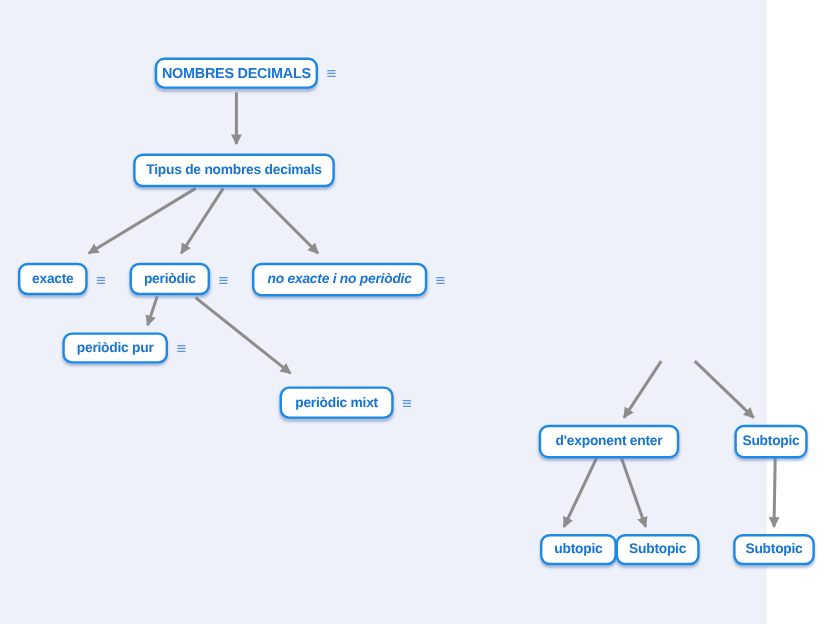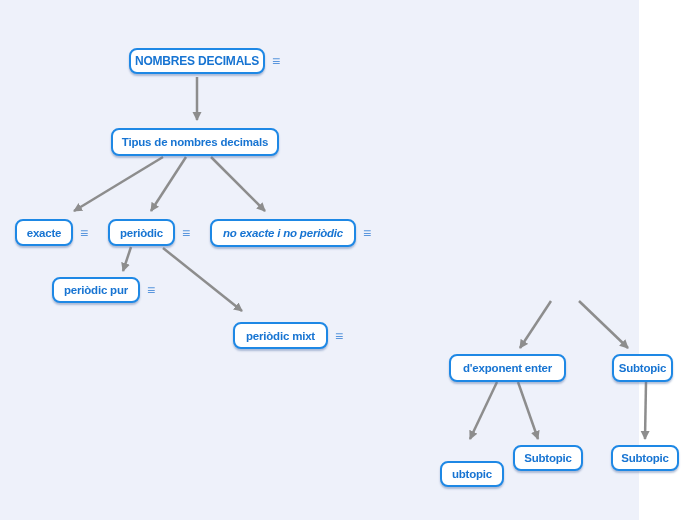--- a/index.html
+++ b/index.html
@@ -120,21 +120,21 @@
 
 
   <div class="node" style="left:449px; top:354px; width:117px; height:28px;">
     <span class="label">d'exponent enter</span>
   </div>
 
   <div class="node" style="left:612px; top:354px; width:61px; height:28px;">
     <span class="label">Subtopic</span>
   </div>
 
-  <div class="node" style="left:440px; top:445px; width:64px; height:26px;margin-top:16px;">
+  <div class="node" style="left:450px; top:445px; width:64px; height:26px;">
     <span class="label">ubtopic</span>
   </div>
 
   <div class="node" style="left:513px; top:445px; width:70px; height:26px;">
     <span class="label">Subtopic</span>
   </div>
 
   <div class="node" style="left:611px; top:445px; width:68px; height:26px;">
     <span class="label">Subtopic</span>
   </div>

